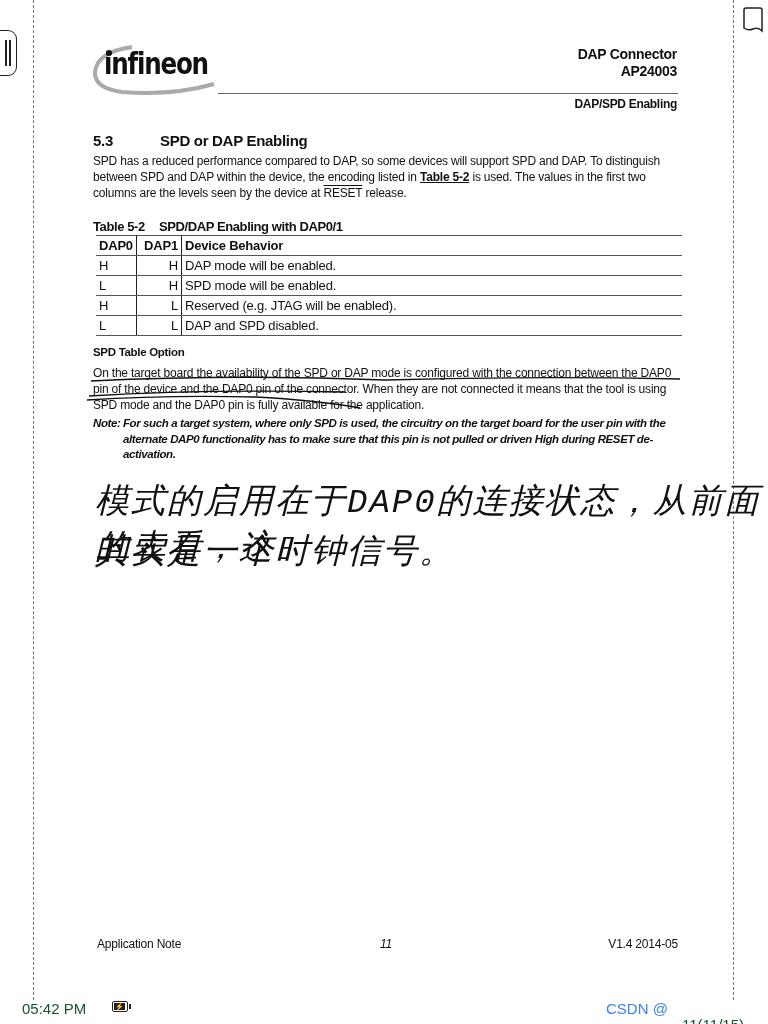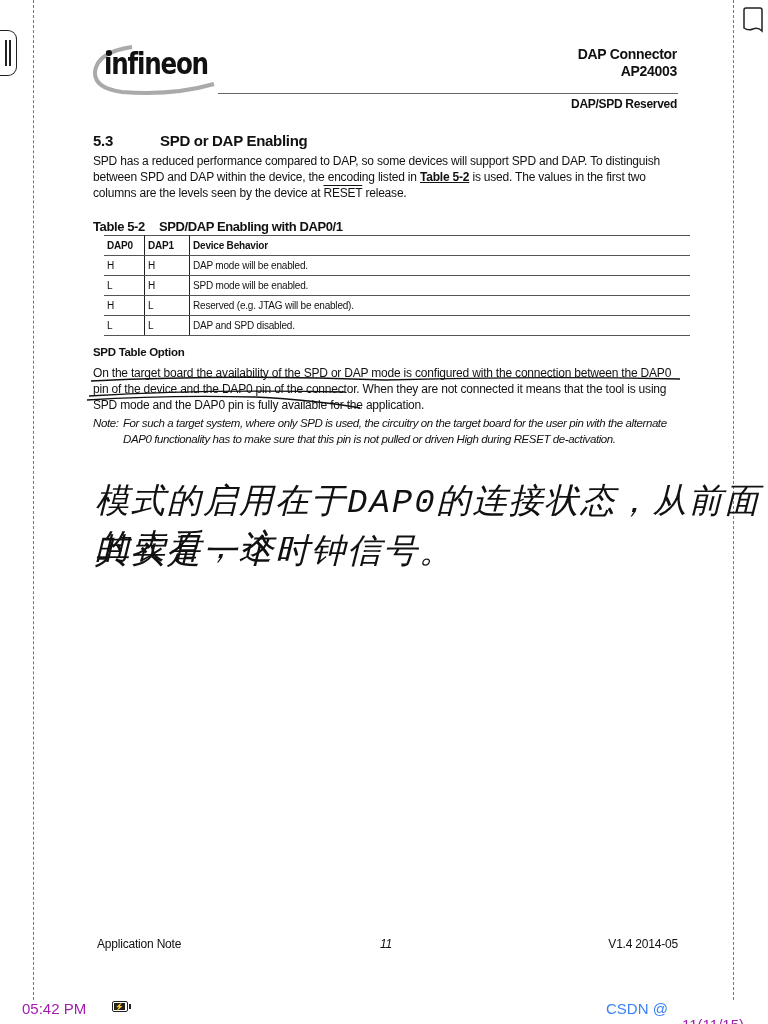--- a/index.html
+++ b/index.html
@@ -11,32 +11,32 @@
   .side-handle::before { left:5px; } .side-handle::after { left:9px; }
   .logo { left:92px; top:42px; width:128px; height:54px; }
   .logo-text { position:absolute; left:12px; top:4px; font-family:"DejaVu Sans", sans-serif; font-weight:bold; font-size:30px; letter-spacing:-1.5px; color:#111; transform:scaleX(0.82); transform-origin:left top; }
   .hdr-right { right:91px; text-align:right; font-weight:bold; letter-spacing:-0.3px; }
   .hdr-line { left:218px; top:93px; width:460px; height:1px; background:#666; }
   .sec-title { left:93px; top:132px; font-weight:bold; font-size:15px; letter-spacing:-0.3px; }
   .sec-title .num { display:inline-block; width:67px; }
   .para { left:93px; width:585px; font-size:12px; line-height:16px; letter-spacing:-0.2px; text-align:justify; }
   .tbl-cap { left:93px; top:219px; font-size:13px; font-weight:bold; letter-spacing:-0.4px; }
   .tbl-cap .num { display:inline-block; width:66px; }
-  table { position:absolute; left:104px; top:235px; width:586px; border-collapse:collapse; font-size:10px; letter-spacing:-0.2px; }
+  table { position:absolute; left:96px; top:235px; width:586px; border-collapse:collapse; font-size:13px; letter-spacing:-0.2px; }
   th, td { text-align:left; padding:2px 3px; height:15px; border-top:1px solid #555; border-bottom:1px solid #555; }
   th { font-weight:bold; }
   td.c1, th.c1, td.c2, th.c2 { border-right:1.5px solid #222; }
-  .c1 { width:34px; } .c2 { width:38px; }
+  .c1 { width:34px; } .c2 { width:38px;text-align:right; }
   .sub-title { left:93px; top:346px; font-size:11.5px; font-weight:bold; letter-spacing:-0.3px; }
-  .note { left:93px; top:416px; width:590px; font-size:11.5px; font-style:italic; font-weight:normal; line-height:15.5px; letter-spacing:-0.4px; }
+  .note { left:93px; top:416px; width:590px; font-size:11.5px; font-style:italic; font-weight:bold; line-height:15.5px; letter-spacing:-0.4px; }
   .note .lbl { position:absolute; left:0; }
   .note .body { margin-left:30px; }
   .hand { left:95px; font-family:Liberation Mono, monospace; font-size:34px; color:#111; font-style:italic; letter-spacing:2px; }
   .footer { top:937px; font-size:12px; letter-spacing:-0.2px; }
-  .status { top:1000px; font-size:15px; color:#a21caf; }
+  .status { top:1000px; font-size:15px; color:#14532d; }
   .battery { left:112px; top:1001px; width:16px; height:11px; border:1.5px solid #222; border-radius:2px; box-sizing:border-box; }
   .battery::after { content:""; position:absolute; right:-4px; top:2px; width:2px; height:5px; background:#222; }
   .battery span { position:absolute; left:1px; top:0.5px; width:11px; height:7px; background:#222; color:#fff; font-size:7px; line-height:7px; text-align:center; }
   .bookmark { left:743px; top:7px; width:20px; height:26px; }
 </style>
 </head>
 <body>
 
 <div class="dash-v" style="left:33px;"></div>
 <div class="dash-v" style="left:733px;"></div>
@@ -49,21 +49,21 @@
 <div class="abs logo">
   <svg width="128" height="54" viewBox="0 0 128 54" style="position:absolute;left:0;top:0;">
     <path d="M40 5 Q5 10 3 30 Q2 46 30 50 Q80 54 122 42" fill="none" stroke="#aaa" stroke-width="4"></path>
     <circle cx="17" cy="11" r="3" fill="#111"></circle>
   </svg>
   <span class="logo-text">infineon</span>
 </div>
 <div class="abs hdr-right" style="top:46px;font-size:14px;">DAP Connector</div>
 <div class="abs hdr-right" style="top:63px;font-size:14px;">AP24003</div>
 <div class="abs hdr-line"></div>
-<div class="abs hdr-right" style="top:97px;font-size:12px;">DAP/SPD Reserved</div>
+<div class="abs hdr-right" style="top:97px;font-size:12px;">DAP/SPD Enabling</div>
 
 <div class="abs sec-title">
   <span class="num">5.3</span><span>SPD or DAP Enabling</span>
 </div>
 <div class="abs para" style="top:153px;">
   <div>SPD has a reduced performance compared to DAP, so some devices will support SPD and DAP. To distinguish</div>
   <div><span>between SPD and DAP within the device, the encoding listed in </span><b style="text-decoration:underline;">Table 5-2</b><span> is used. The values in the first two</span></div>
   <div><span>columns are the levels seen by the device at </span><span style="text-decoration:overline;">RESET</span><span> release.</span></div>
 </div>
 

